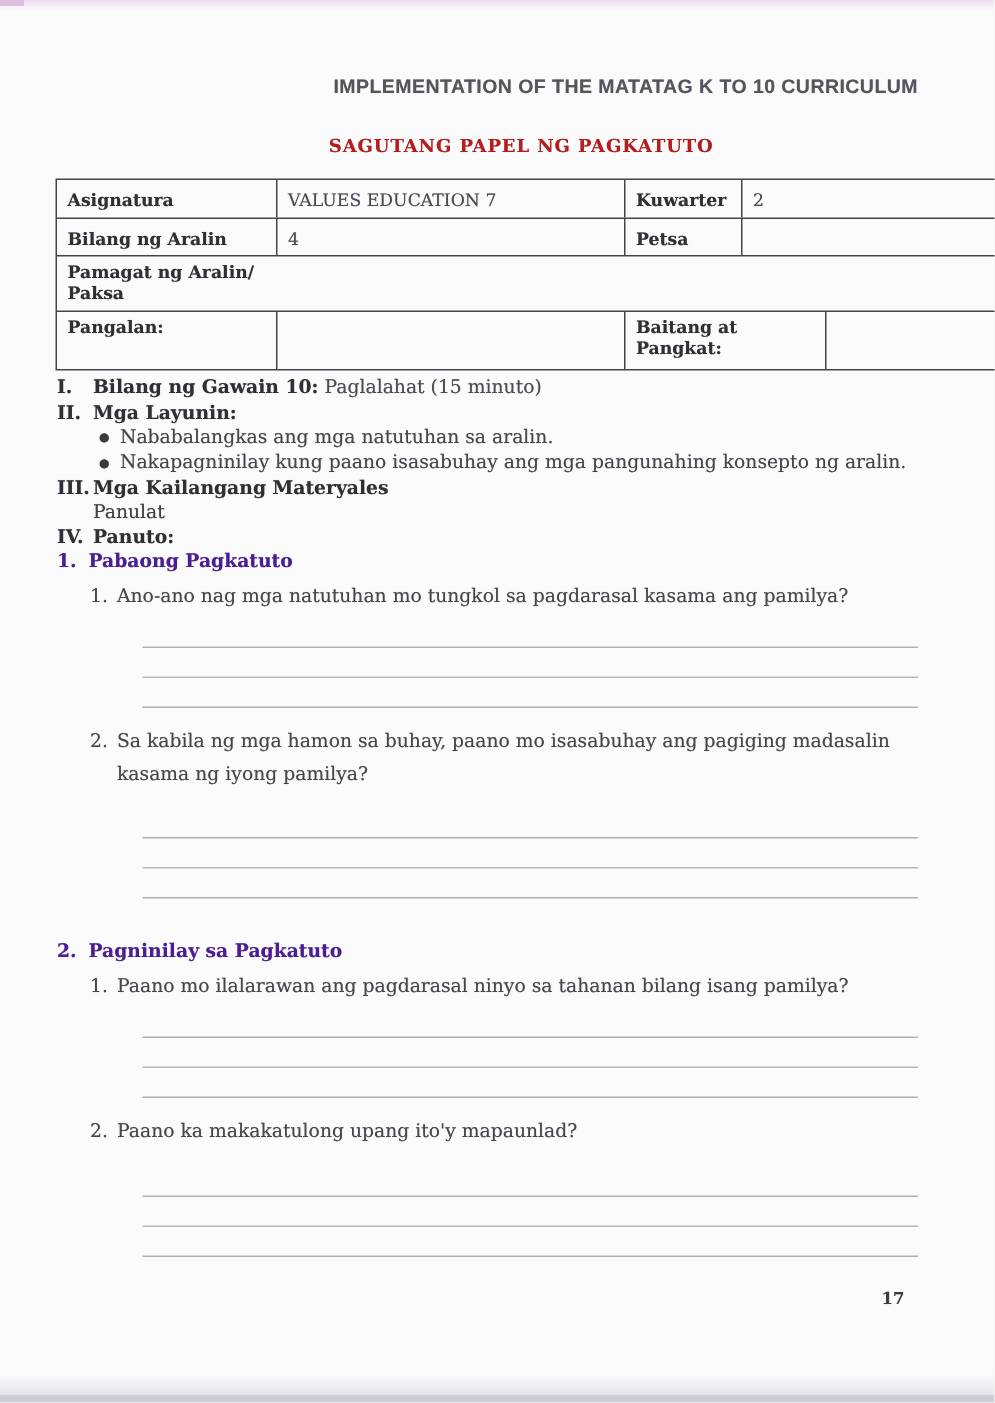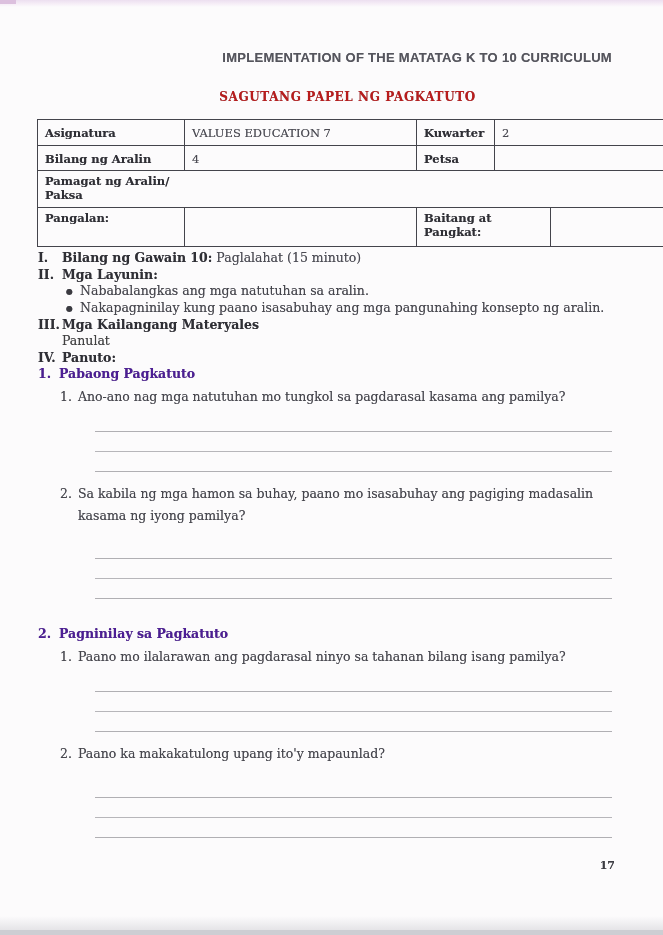--- a/index.html
+++ b/index.html
@@ -62,21 +62,21 @@
   .q { margin-top:11px; padding-left:40px; color:#46464d; }
   .q .q-num { display:inline-block; width:18px; margin-left:-18px; }
   .q .q-text { }
   .q p { line-height:21.5px; text-align:left; }
   .q.first { margin-top:3px; }
   .answers { margin-top:5px; margin-left:57px; margin-right:0; }
   .answers.push { margin-top:13px; }
   .answer-line { height:20px; border-bottom:1.5px solid #b0afb3; }
   .answers .answer-line:nth-child(2) { border-bottom-color:#b7b6ba; }
 
-  .page-number { position:absolute; top:859px; right:48px;
+  .page-number { position:absolute; top:859px; right:60px;
     font-weight:bold; font-size:11px; color:#3c3c42; }
 </style>
 </head>
 <body>
 
 <div class="page">
   <div class="top-band"></div>
   <div class="top-corner-mark"></div>
 
   <div class="header-note">IMPLEMENTATION OF THE MATATAG K TO 10 CURRICULUM</div>

